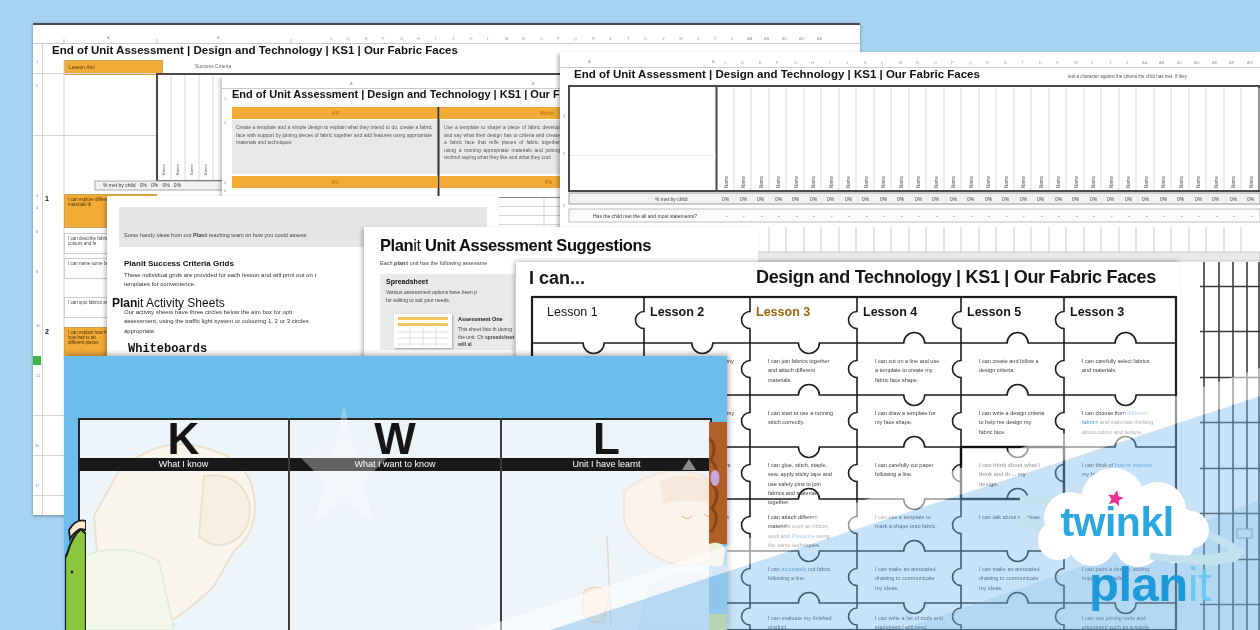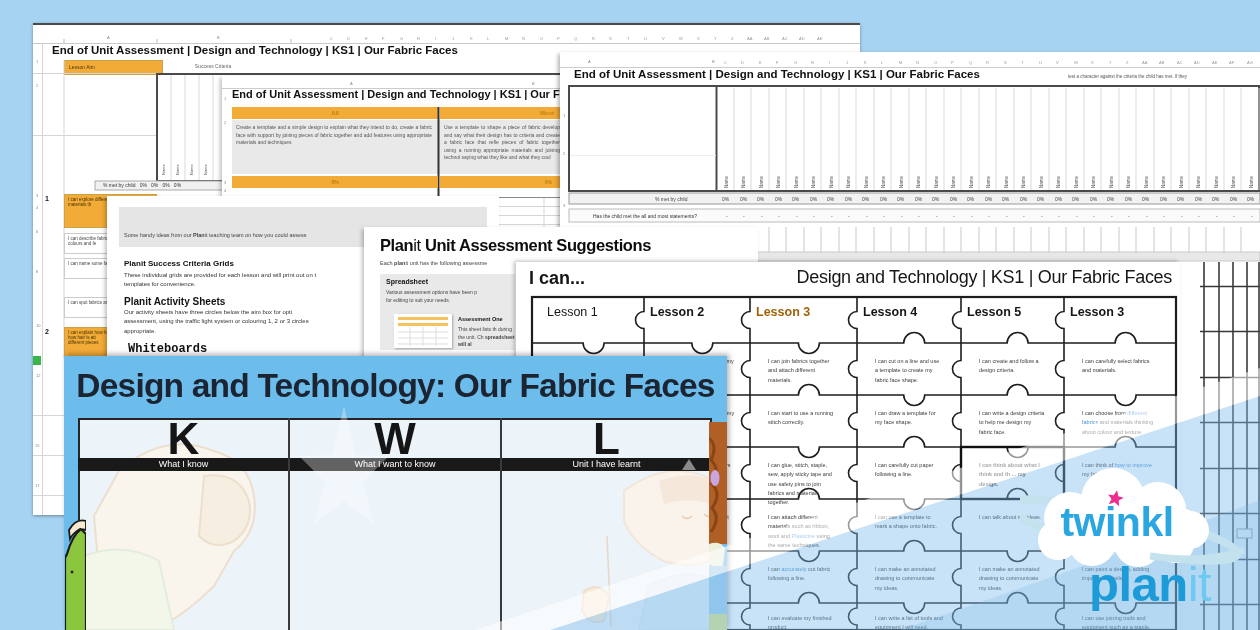--- a/index.html
+++ b/index.html
@@ -434,21 +434,21 @@
 
   <div class="abs" style="left:12px;top:11px;width:368px;height:40px;background:#e5e5e5;"></div>
 
 
   <div class="abs" style="left:17px;top:36px;font-size:5.5px;color:#444;">Some handy ideas from our <b>Plan</b>it teaching team on how you could assess</div>
 
   <div class="abs" style="left:17px;top:63px;font-size:8px;font-weight:bold;color:#111;"><b>Plan</b>it Success Criteria Grids</div>
 
   <div class="abs" style="left:17px;top:75px;width:360px;font-size:6px;color:#333;line-height:1.55;text-align:justify;">These individual grids are provided for each lesson and will print out on t<br>templates for convenience.</div>
 
-  <div class="abs" style="left:17px;top:100px;font-size:10px;font-weight:bold;color:#111;"><b>Plan</b>it Activity Sheets</div>
+  <div class="abs" style="left:5px;top:100px;font-size:12px;font-weight:normal;color:#111;"><b>Plan</b>it Activity Sheets</div>
 
   <div class="abs" style="left:17px;top:112px;width:360px;font-size:6px;color:#333;line-height:1.55;text-align:justify;">Our activity sheets have three circles below the aim box for opti<br>assessment, using the traffic light system or colouring 1, 2 or 3 circles<br>appropriate.</div>
 
   <div class="abs" style="left:21px;top:146px;font-size:12px;font-weight:bold;color:#111;font-family:Liberation Mono, monospace;">Whiteboards</div>
 </div>
 
 <div class="sheet" id="doc2" style="left:364px;top:227px;width:394px;height:230px;box-shadow:-2px 2px 4px rgba(0,0,0,.25);overflow:hidden;">
 
   <div class="abs" style="left:16px;top:9px;font-size:16.5px;color:#0d0d0d;letter-spacing:-0.4px;white-space:nowrap;"><b>Plan</b>it <b>Unit Assessment Suggestions</b></div>
 
@@ -477,21 +477,21 @@
 
   <div class="abs" style="left:94px;top:89px;font-size:5.5px;font-weight:bold;color:#111;">Assessment One</div>
 
   <div class="abs" style="left:94px;top:99px;width:60px;font-size:5px;color:#444;line-height:1.5;">This sheet lists th during the unit. Ch <b>spreadsheet will al</b></div>
 </div>
 
 <div class="sheet" id="puzzle" style="left:516px;top:262px;width:664px;height:368px;box-shadow:-2px -1px 4px rgba(0,0,0,.25);overflow:hidden;">
 
   <div class="abs" style="left:13px;top:6px;font-size:18px;font-weight:bold;color:#161616;">I can...</div>
 
-  <div class="abs" style="left:236px;top:5px;width:420px;text-align:right;font-size:18px;font-weight:normal;color:#161616;letter-spacing:-0.3px;white-space:nowrap;">Design and Technology | KS1 | Our Fabric Faces</div>
+  <div class="abs" style="left:220px;top:5px;width:420px;text-align:right;font-size:18px;font-weight:bold;color:#161616;letter-spacing:-0.3px;white-space:nowrap;">Design and Technology | KS1 | Our Fabric Faces</div>
 
   <svg class="abs" width="664" height="368" style="left:0;top:0;">
     <rect x="16" y="35" width="644" height="333" fill="none" stroke="#1d1d1d" stroke-width="2.2"></rect>
     <g fill="none" stroke="#1d1d1d" stroke-width="1.6">
       <path d="M 128,35 L 128,49.5 A 8.5 8.5 0 0 0 128,66.5 L 128,98.5 A 8.5 8.5 0 0 0 128,115.5 L 128,150.5 A 8.5 8.5 0 0 0 128,167.5 L 128,202.5 A 8.5 8.5 0 0 0 128,219.5 L 128,254.5 A 8.5 8.5 0 0 0 128,271.5 L 128,306.5 A 8.5 8.5 0 0 0 128,323.5 L 128,346.0 A 8.5 8.5 0 0 0 128,363.0 L 128,368"></path>
       <path d="M 234,35 L 234,49.5 A 8.5 8.5 0 0 0 234,66.5 L 234,98.5 A 8.5 8.5 0 0 0 234,115.5 L 234,150.5 A 8.5 8.5 0 0 0 234,167.5 L 234,202.5 A 8.5 8.5 0 0 0 234,219.5 L 234,254.5 A 8.5 8.5 0 0 0 234,271.5 L 234,306.5 A 8.5 8.5 0 0 0 234,323.5 L 234,346.0 A 8.5 8.5 0 0 0 234,363.0 L 234,368"></path>
       <path d="M 341,35 L 341,49.5 A 8.5 8.5 0 0 0 341,66.5 L 341,98.5 A 8.5 8.5 0 0 0 341,115.5 L 341,150.5 A 8.5 8.5 0 0 0 341,167.5 L 341,202.5 A 8.5 8.5 0 0 0 341,219.5 L 341,254.5 A 8.5 8.5 0 0 0 341,271.5 L 341,306.5 A 8.5 8.5 0 0 0 341,323.5 L 341,346.0 A 8.5 8.5 0 0 0 341,363.0 L 341,368"></path>
       <path d="M 445,35 L 445,49.5 A 8.5 8.5 0 0 0 445,66.5 L 445,98.5 A 8.5 8.5 0 0 0 445,115.5 L 445,150.5 A 8.5 8.5 0 0 0 445,167.5 L 445,202.5 A 8.5 8.5 0 0 0 445,219.5 L 445,254.5 A 8.5 8.5 0 0 0 445,271.5 L 445,306.5 A 8.5 8.5 0 0 0 445,323.5 L 445,346.0 A 8.5 8.5 0 0 0 445,363.0 L 445,368"></path>
       <path d="M 548,35 L 548,49.5 A 8.5 8.5 0 0 0 548,66.5 L 548,98.5 A 8.5 8.5 0 0 0 548,115.5 L 548,150.5 A 8.5 8.5 0 0 0 548,167.5 L 548,202.5 A 8.5 8.5 0 0 0 548,219.5 L 548,254.5 A 8.5 8.5 0 0 0 548,271.5 L 548,306.5 A 8.5 8.5 0 0 0 548,323.5 L 548,346.0 A 8.5 8.5 0 0 0 548,363.0 L 548,368"></path>
       <path d="M 16,81 L 67.1,81 A 10.5 10.5 0 0 0 88.1,81 L 175.8,81 A 10.5 10.5 0 0 0 196.8,81 L 282.4,81 A 10.5 10.5 0 0 0 303.4,81 L 387.7,81 A 10.5 10.5 0 0 1 408.7,81 L 491.1,81 A 10.5 10.5 0 0 1 512.1,81 L 599.1,81 A 10.5 10.5 0 0 1 620.1,81 L 660,81"></path>
@@ -542,21 +542,20 @@
   <div class="abs pc" style="left:359px;top:303px;width:68px;">I can make an annotated drawing to communicate my ideas.</div>
   <div class="abs pc" style="left:463px;top:303px;width:66px;">I can make an annotated drawing to communicate my ideas.</div>
   <div class="abs pc" style="left:566px;top:303px;width:74px;">I can paint a design, adding important details.</div>
   <div class="abs pc" style="left:252px;top:352px;width:70px;">I can evaluate my finished product.</div>
   <div class="abs pc" style="left:359px;top:352px;width:68px;">I can write a list of tools and equipment I will need.</div>
   <div class="abs pc" style="left:566px;top:352px;width:74px;">I can use joining tools and equipment such as a staple.</div>
 </div>
 
 <div class="abs" id="kwl" style="left:64px;top:356px;width:663px;height:274px;background:#6cbcec;box-shadow:2px -2px 5px rgba(0,0,0,.3);overflow:hidden;">
 
-  <div class="abs" style="left:0;top:11px;width:663px;text-align:center;font-size:33.5px;font-weight:bold;color:#1b2430;letter-spacing:-0.8px;white-space:nowrap;">Design and Technology: Our Fabric Faces</div>
 
   <div class="abs" style="left:14px;top:62px;width:634px;height:212px;background:#ecf3f9;border:2px solid #242424;border-bottom:none;box-sizing:border-box;"></div>
 
   <svg class="abs" width="663" height="274" style="left:0;top:0;">
     <g stroke="#ecdfcd" stroke-width="2" fill="#faf5ec">
       <path d="M 55,115 Q 100,75 150,95 Q 185,105 190,140 Q 195,175 170,195 L 150,230 Q 120,260 90,274 L 40,274 L 30,160 Z"></path>
       <path d="M 140,120 Q 175,115 185,145 Q 190,170 170,185 Q 150,195 135,180 Z" fill="#f6eee0"></path>
     </g>
     <g stroke="#e3ecdd" stroke-width="2" fill="#f2f7ea">
       <path d="M 20,200 Q 60,185 95,205 L 110,274 L 16,274 Z"></path>

